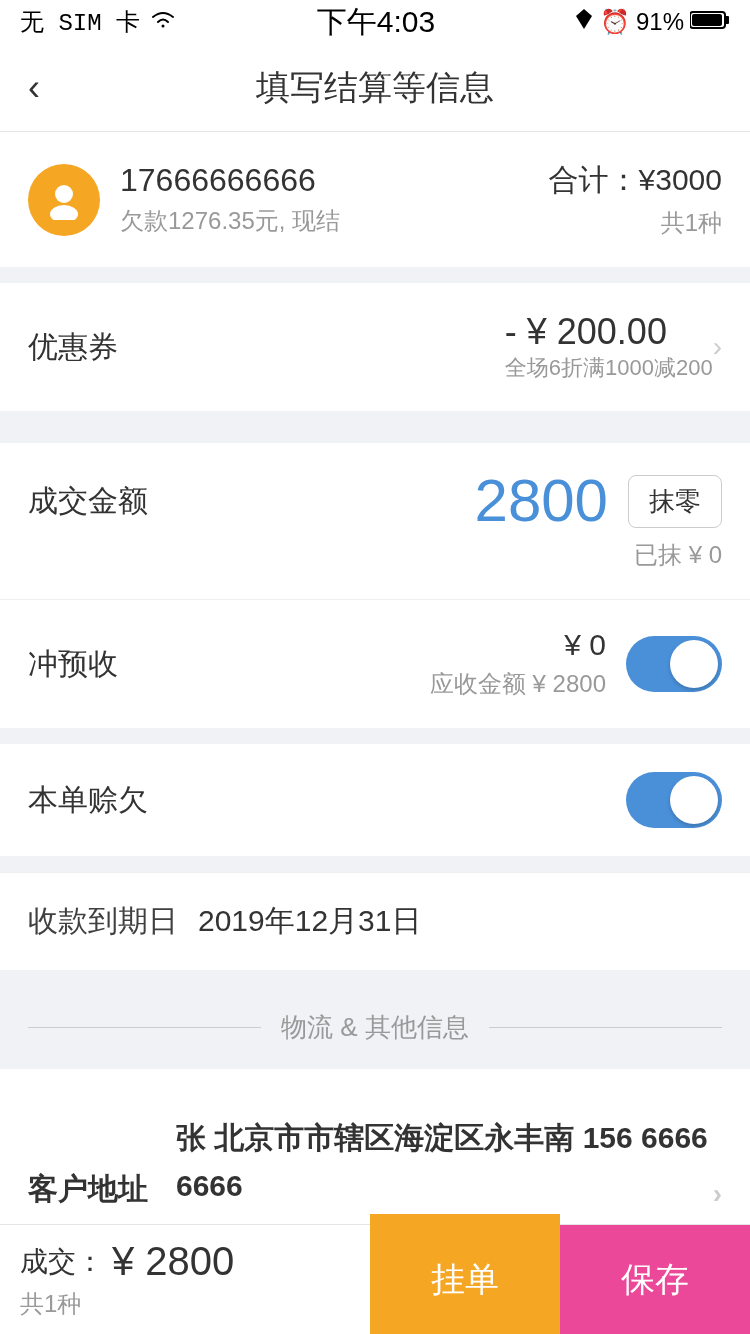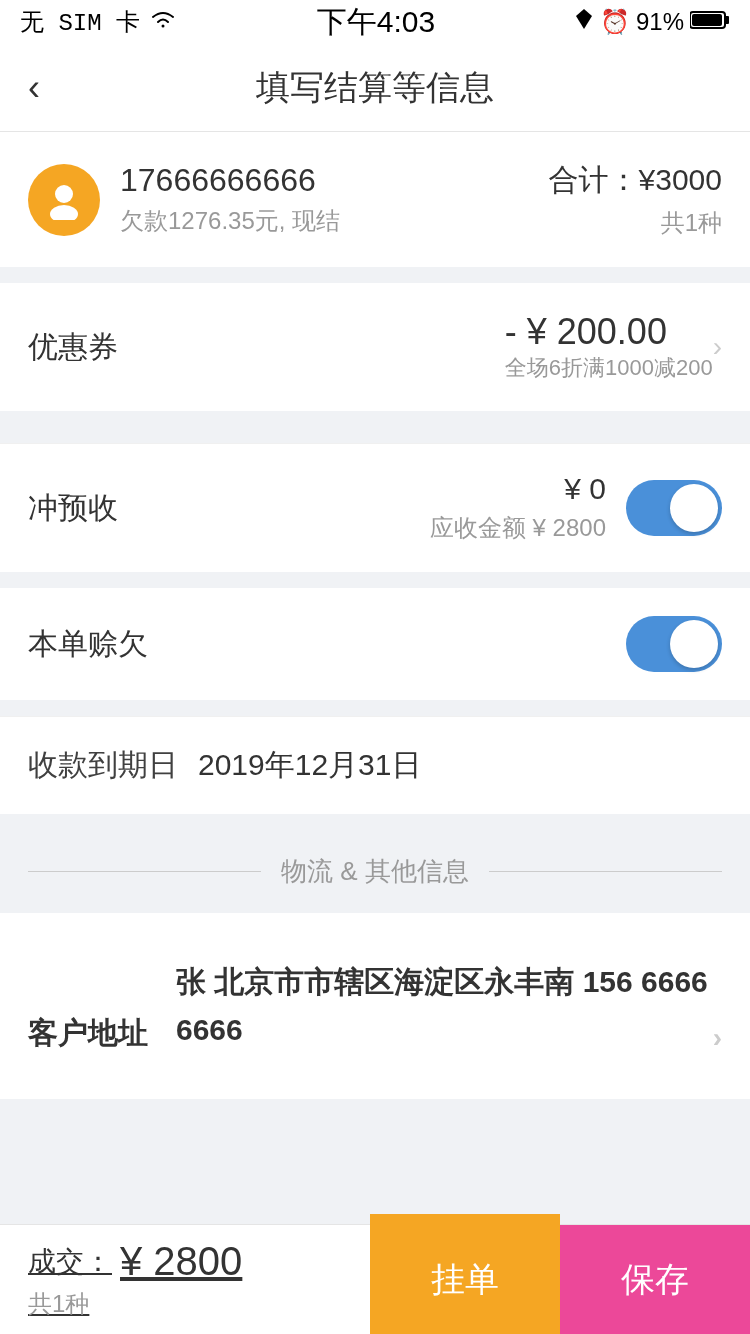--- a/index.html
+++ b/index.html
@@ -328,22 +328,21 @@
       left: 0;
       width: 750px;
       height: 110px;
       background: #fff;
       display: flex;
       align-items: center;
       border-top: 1px solid #e5e5e5;
     }
     .bottom-summary {
       flex: 1;
-      padding: 0 28px;
-      text-decoration: underline;
+      padding: 0 20px;
     }
     .bottom-summary .deal-text {
       font-size: 28px;
       color: #333;
       display: flex;
       align-items: center;
       gap: 8px;
     }
     .bottom-summary .deal-text .amount {
       font-size: 40px;
@@ -448,20 +447,30 @@
       <div>
         <div class="coupon-amount">- ¥ 200.00</div>
         <div class="coupon-desc">全场6折满1000减200</div>
       </div>
       <span class="chevron-right">›</span>
     </div>
   </div>
 
   <div class="section-gap"></div>
 
+  <div class="deal-section card">
+    <div class="deal-row">
+      <span class="deal-label">成交金额</span>
+      <div class="deal-right">
+        <span class="deal-amount-value">2800</span>
+        <button class="round-btn">抹零</button>
+      </div>
+    </div>
+    <div class="deal-sub">已抹  ¥ 0</div>
+  </div>
 
   <div class="prereceive-section">
     <div class="prereceive-row">
       <span class="prereceive-label">冲预收</span>
       <div class="prereceive-right">
         <div class="prereceive-amount">
           <div class="prereceive-value">¥ 0</div>
           <div class="prereceive-sub">应收金额 ¥ 2800</div>
         </div>
         <div class="toggle">

